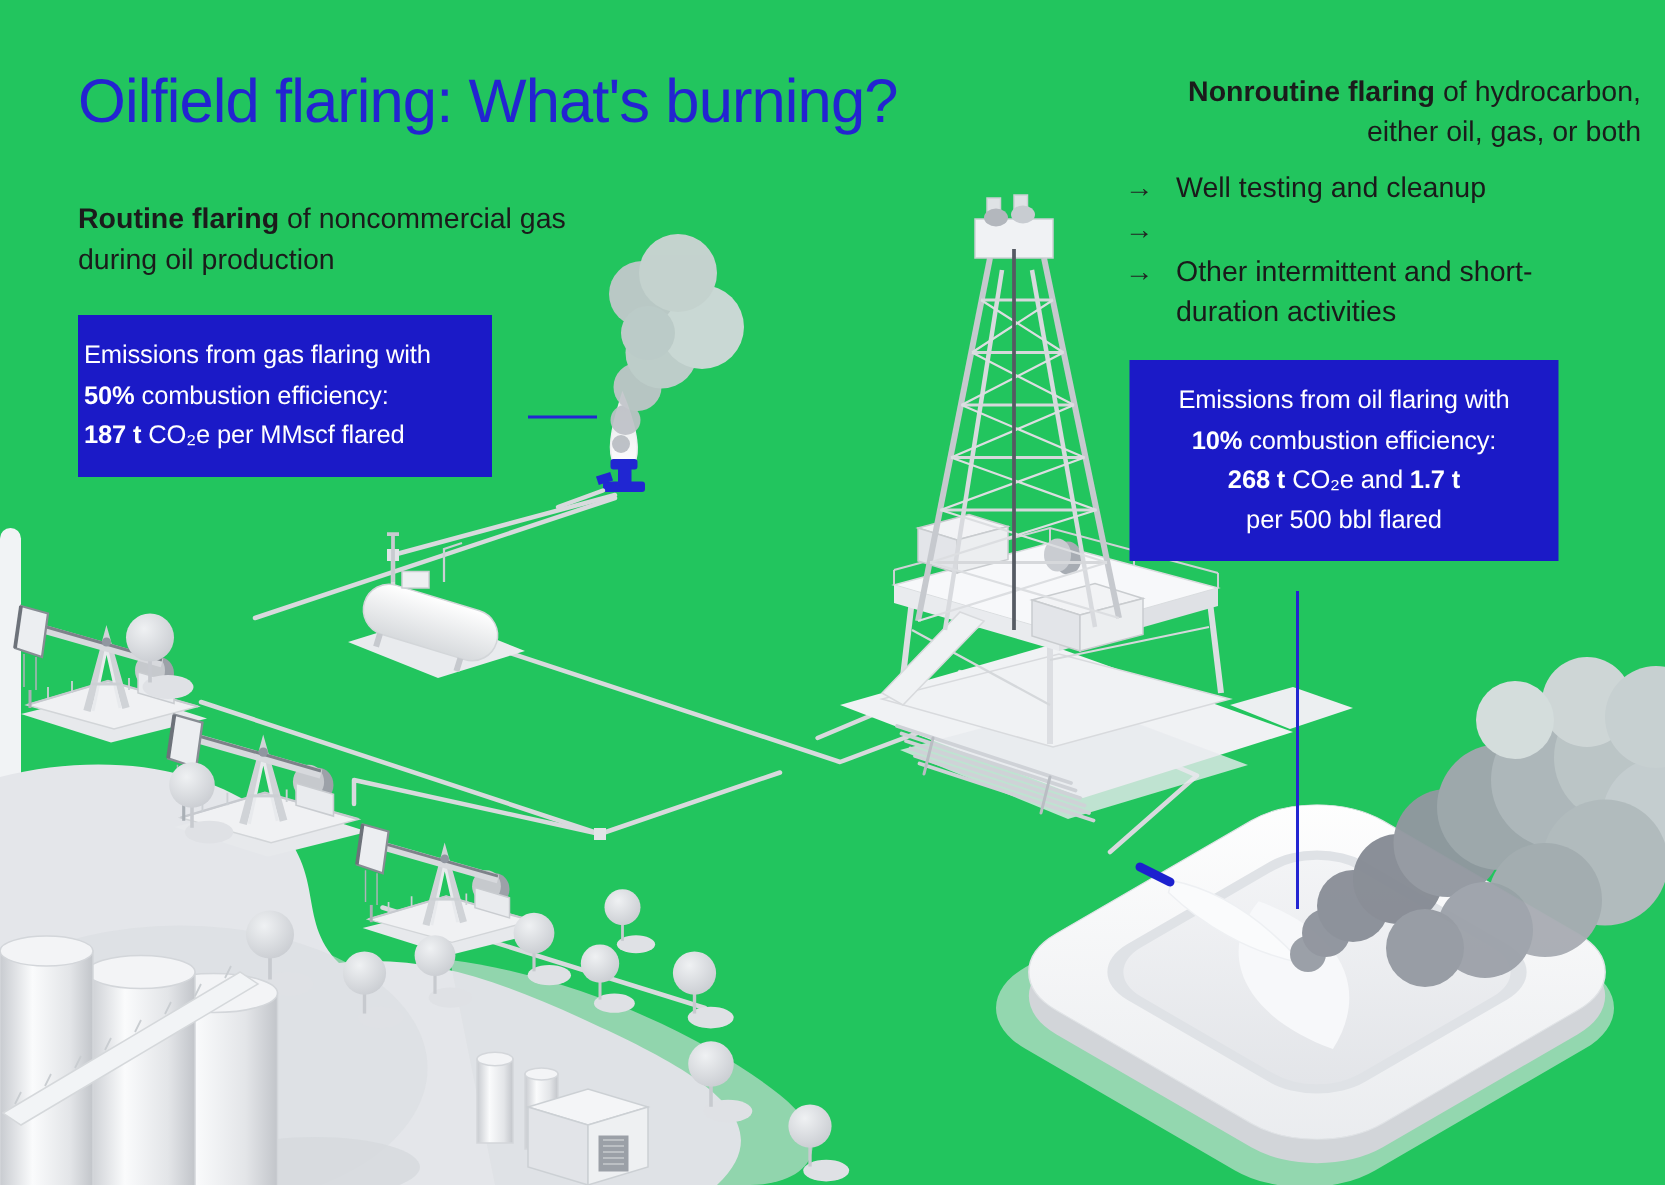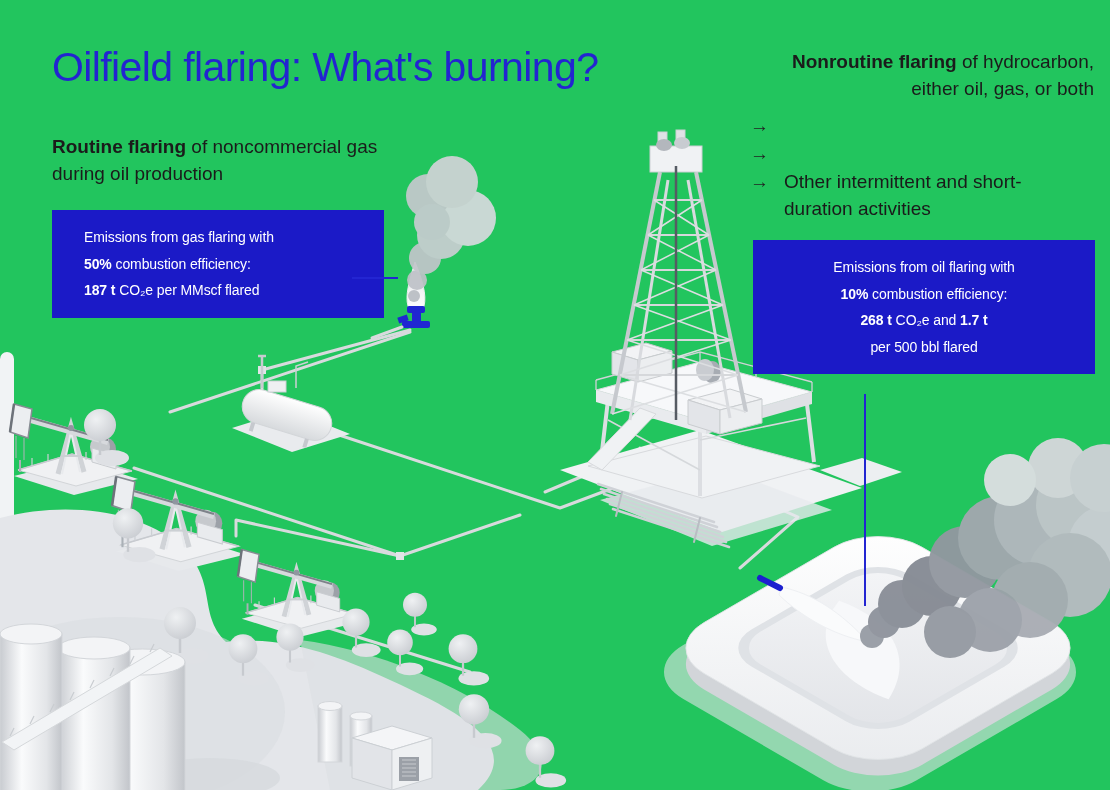--- a/index.html
+++ b/index.html
@@ -18,21 +18,21 @@
   .lead-left{left:52px;top:133px;width:330px;}
   .lead-right{left:752px;top:48px;width:342px;text-align:right;}
 
   .bullets{position:absolute;left:750px;top:112px;width:330px;margin:0;padding:0;list-style:none;}
   .bullets li{display:flex;margin:0 0 1px 0;font-size:19px;line-height:27px;}
   .bullets .arr{width:34px;flex:0 0 34px;color:#222;}
   .bullets .btxt{flex:1;max-width:250px;}
 
   .callout{
     position:absolute;background:#1b1ac7;color:#ffffff;
-    font-size:14px;line-height:26.5px;padding:14px 32px;letter-spacing:-0.1px;
+    font-size:17px;line-height:26.5px;padding:14px 4px;letter-spacing:-0.1px;
   }
   .callout div{white-space:nowrap;}
   .callout b{font-weight:700;}
   .co-gas{left:52px;top:210px;width:268px;}
   .co-oil{left:753px;top:240px;width:278px;text-align:center;}
 
   .conn{position:absolute;background:#2325d2;}
   .conn-gas{left:352px;top:277px;width:46px;height:2px;}
   .conn-oil{left:864px;top:394px;width:2px;height:212px;}
 </style>
@@ -329,20 +329,21 @@
   </div>
   <div class="conn conn-gas"></div>
 
   <div class="lead lead-right">
     <b>Nonroutine flaring</b><span> of hydrocarbon, either oil, gas, or both</span>
   </div>
 
   <ul class="bullets">
     <li>
       <span class="arr">→</span>
+      <span class="btxt">Well testing and cleanup</span>
     </li>
     <li>
       <span class="arr">→</span>
     </li>
     <li>
       <span class="arr">→</span>
       <span class="btxt">Other intermittent and short-duration activities</span>
     </li>
   </ul>
 

